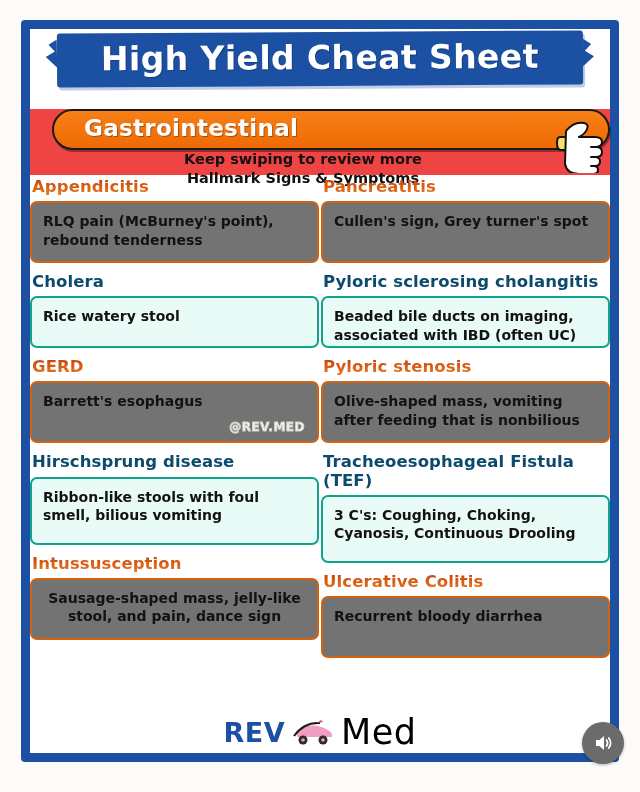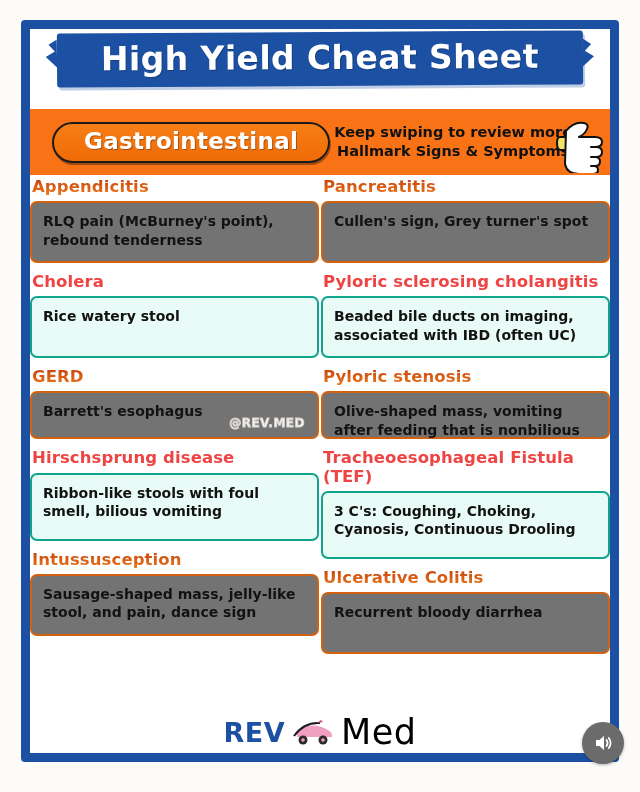--- a/index.html
+++ b/index.html
@@ -52,22 +52,22 @@
   .banner-text{
     font-family:"DejaVu Sans", sans-serif;
     font-weight:bold;font-size:33px;line-height:1;color:#ffffff;
     letter-spacing:.4px;white-space:nowrap;
     text-shadow:1px 1px 0 rgba(0,0,0,.22);
   }
 
   
   .header-band{
     position:absolute;left:30px;right:30px;top:109px;height:66px;z-index:3;
-    background:#f97316;
-    display:flex;align-items:center;
+    background:#ef4444;
+    display:flex;flex-direction:column;
   }
   .cat-badge{
     margin-left:22px;
     background:linear-gradient(#f77f16,#ef6a05);
     border:2.5px solid #1a1a1a;
     border-radius:26px;
     padding:6px 30px 8px 30px;
     box-shadow:1px 2px 0 rgba(0,0,0,.35);
   }
   .cat-badge-text{
@@ -93,38 +93,38 @@
   .entry-title{
     font-weight:bold;font-size:16.5px;line-height:1.1;
     margin:0 0 5px 2px;letter-spacing:.1px;
   }
   .t-orange{
     color:#e2590f;
     background:linear-gradient(#c1420c,#f07a1c);
     -webkit-background-clip:text;background-clip:text;
     -webkit-text-fill-color:transparent;
   }
-  .t-teal{color:#ef4444;}
+  .t-teal{color:#0c4a6e;}
   .card{
     border-radius:7px;
     padding:9px 11px;
     box-sizing:border-box;
     position:relative;
     display:flex;align-items:flex-start;
   }
   .c-orange{border:2.2px solid #d2620f;background:#737373;}
   .c-teal{border:2.2px solid #0fa58c;background:#e9fbf7;}
   .card-text{
     font-weight:bold;font-size:14px;line-height:1.34;color:#121212;
   }
   .h1{height:62px;}
-  .h2{height:62px;}
-  .h3{height:48px;}
+  .h2{height:52px;}
+  .h3{height:62px;}
   .h4{height:68px;}
-  .h5{height:62px;}
+  .h5{height:62px;text-align:center;}
   .watermark{
     position:absolute;right:12px;bottom:7px;
     font-weight:bold;font-size:12px;letter-spacing:.5px;
     color:#ffffff;
     -webkit-text-stroke:.9px #dcd6d0;
     opacity:.95;
   }
 
   
   .logo{

